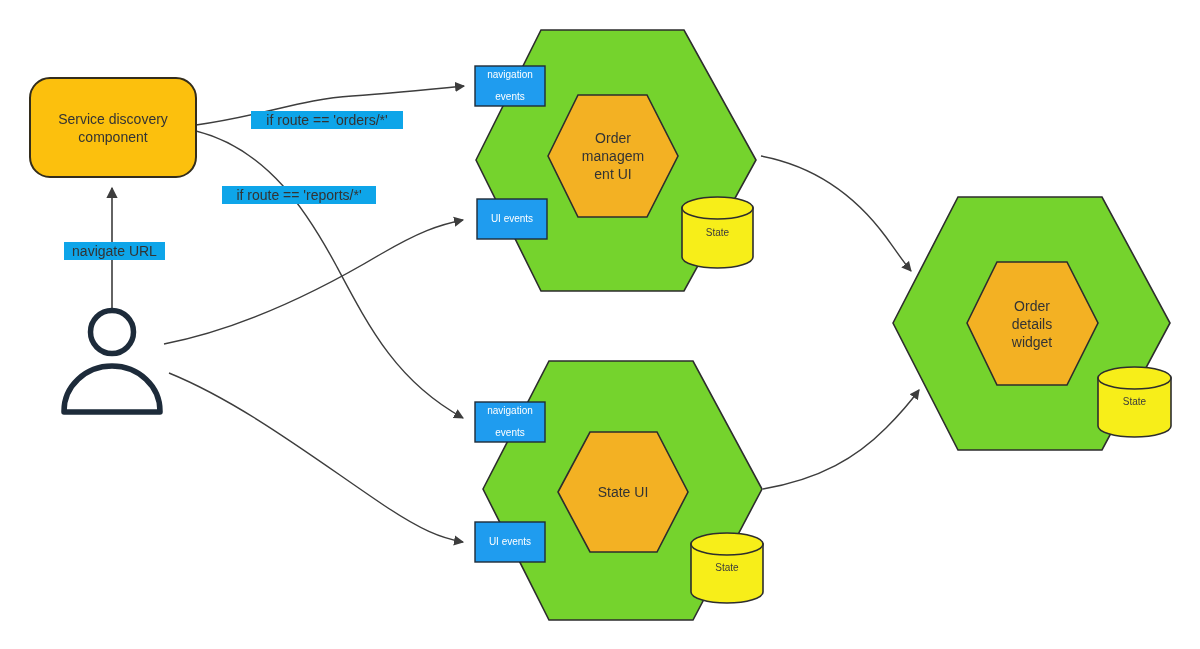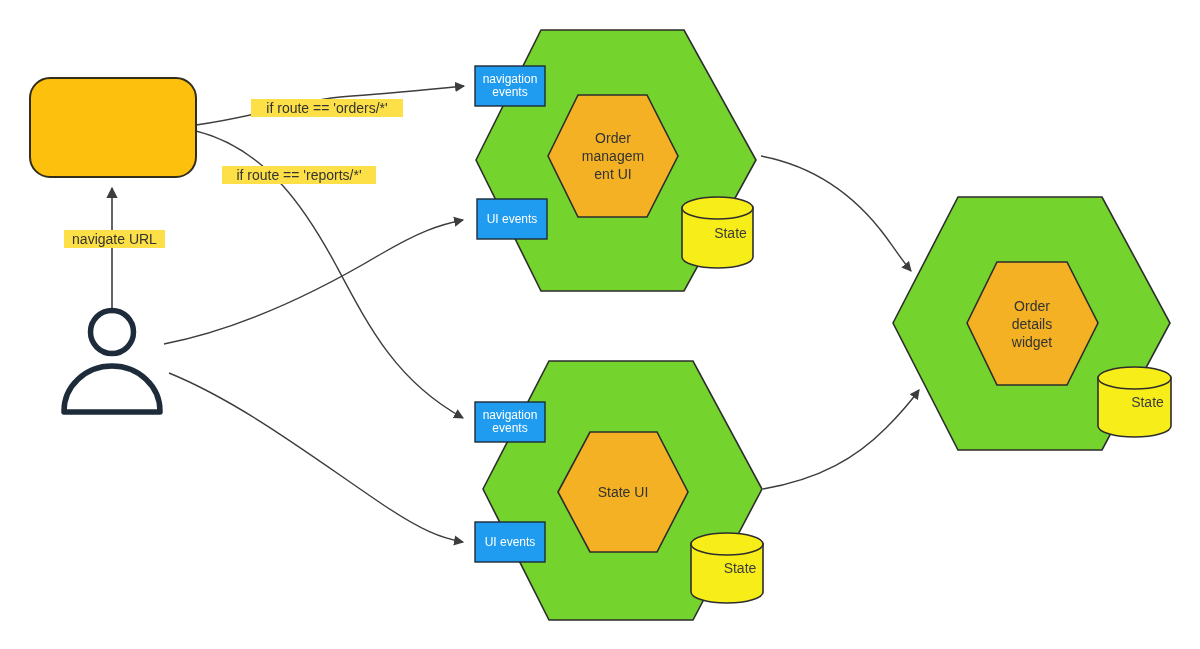--- a/index.html
+++ b/index.html
@@ -6,24 +6,24 @@
   #stage{
     position:relative;width:1200px;height:649px;background:#ffffff;overflow:hidden;
     font-family:"Liberation Sans",sans-serif;
   }
   #shapes{position:absolute;left:0;top:0;}
   .lbl{
     position:absolute;color:#333333;font-size:14px;line-height:18px;
     text-align:center;display:flex;align-items:center;justify-content:center;
     white-space:pre-line;
   }
-  .edge-lbl{background:#fde047;padding:0 2px;height:18px;}
+  .edge-lbl{background:#0ea5e9;padding:0 2px;height:18px;margin-top:12px;}
   .node-lbl{pointer-events:none;}
-  .blue-lbl{color:#ffffff;font-size:12px;line-height:13px;}
-  .state-lbl{font-size:14px;color:#3c3c3c;padding-left:13px;}
+  .blue-lbl{color:#ffffff;font-size:10px;line-height:22px;}
+  .state-lbl{font-size:10px;color:#3c3c3c;}
 </style>
 </head>
 <body>
 
 <div id="stage">
 
   <svg id="shapes" width="1200" height="649" viewBox="0 0 1200 649">
     <defs>
       <marker id="arrow" viewBox="0 0 10 10" refX="8" refY="5" markerWidth="8" markerHeight="8" orient="auto-start-reverse">
         <path d="M0,0.5 L9,5 L0,9.5 Z" fill="#3D3D3D"></path>
@@ -65,26 +65,27 @@
       <path d="M1098,378 V426 A36.5,11 0 0 0 1171,426 V378 Z" fill="#F7EE19" stroke="#2D2D2D" stroke-width="1.6"></path>
       <ellipse cx="1134.5" cy="378" rx="36.5" ry="11" fill="#F7EE19" stroke="#2D2D2D" stroke-width="1.6"></ellipse>
     </g>
 
     <rect x="475" y="66" width="70" height="40" fill="#1F9CEF" stroke="#1E2B38" stroke-width="1.4"></rect>
     <rect x="477" y="199" width="70" height="40" fill="#1F9CEF" stroke="#1E2B38" stroke-width="1.4"></rect>
     <rect x="475" y="402" width="70" height="40" fill="#1F9CEF" stroke="#1E2B38" stroke-width="1.4"></rect>
     <rect x="475" y="522" width="70" height="40" fill="#1F9CEF" stroke="#1E2B38" stroke-width="1.4"></rect>
   </svg>
 
+  <div class="lbl node-lbl" style="left:36px;top:80px;width:154px;height:95px;">Service discovery component</div>
 
   <div class="lbl edge-lbl" style="left:64px;top:230px;width:97px;">navigate URL</div>
 
   <div class="lbl edge-lbl" style="left:251px;top:99px;width:148px;">if route == 'orders/*'</div>
 
-  <div class="lbl edge-lbl" style="left:222px;top:166px;width:150px;">if route == 'reports/*'</div>
+  <div class="lbl edge-lbl" style="left:222px;top:174px;width:150px;">if route == 'reports/*'</div>
 
   <div class="lbl node-lbl" style="left:563px;top:128px;width:100px;height:56px;">Order
 managem
 ent UI</div>
 
   <div class="lbl node-lbl" style="left:573px;top:482px;width:100px;height:20px;">State UI</div>
 
   <div class="lbl node-lbl" style="left:982px;top:296px;width:100px;height:56px;">Order
 details
 widget</div>

